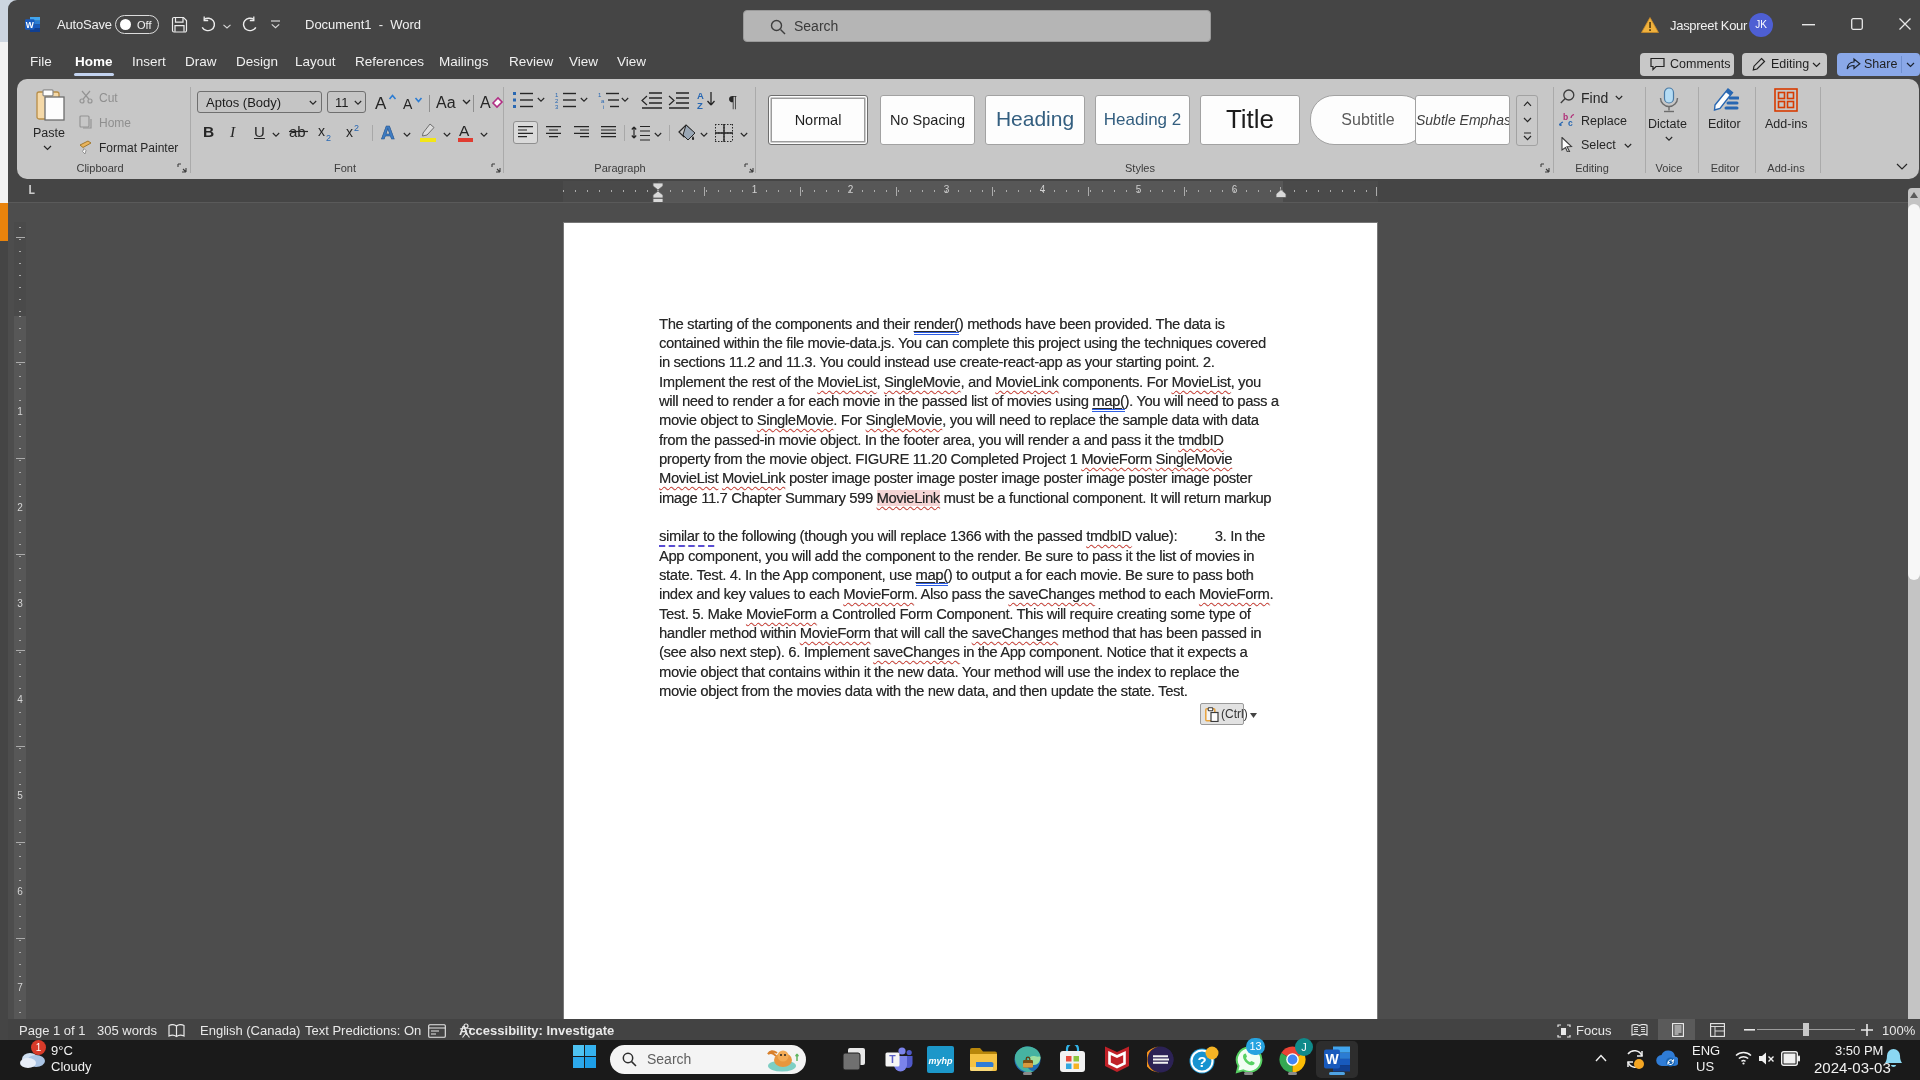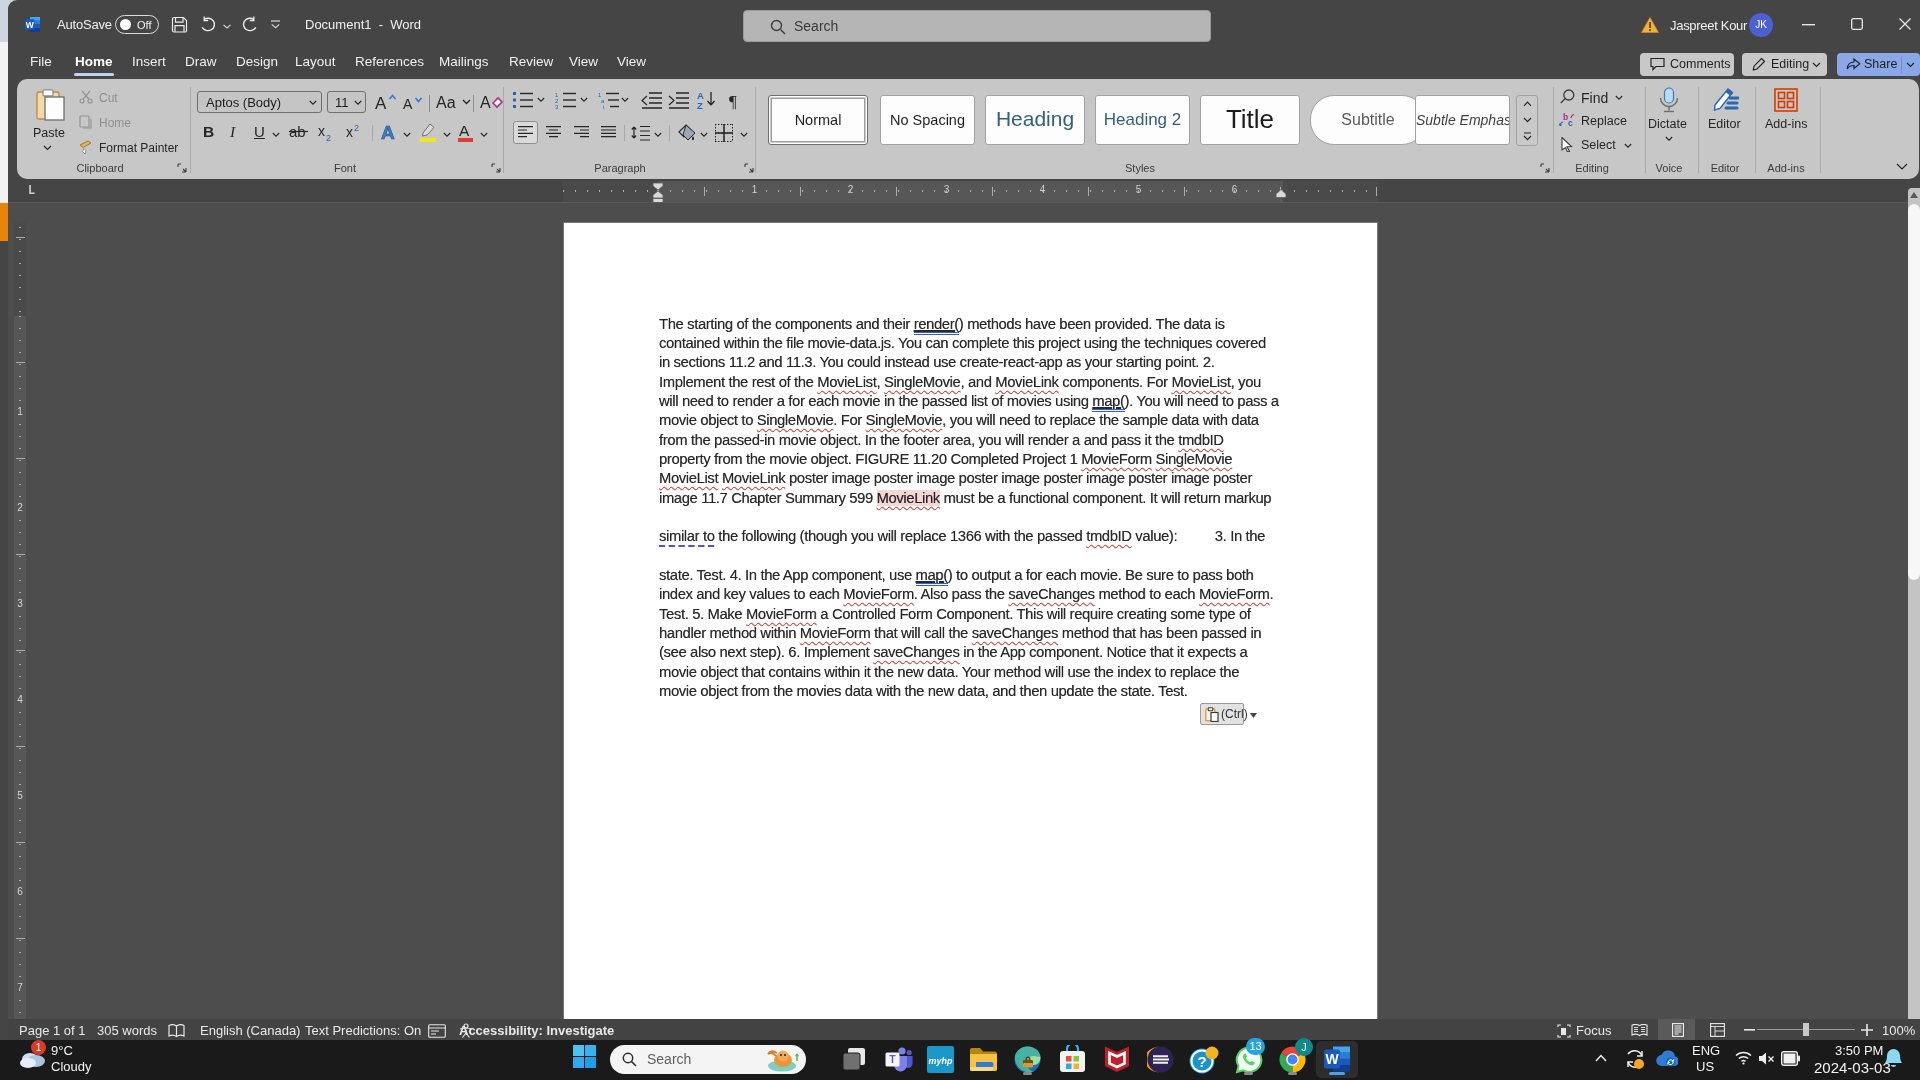--- a/index.html
+++ b/index.html
@@ -34,21 +34,21 @@
 #hruler { position:absolute; left:555px; top:181px; width:815px; height:21px; background:#4a4a4a; }
 #hruler .inner { position:absolute; left:95px; top:0; width:625px; height:21px; background:#575757; }
 .hnum { position:absolute; top:3px; width:13px; text-align:center; font-size:10px; color:#cfcfcf; }
 .vnum { position:absolute; left:0px; width:12px; text-align:center; font-size:10px; color:#d5d5d5; background:#575757; }
 
 #canvas { position:absolute; left:0; top:202px; width:1912px; height:817px; background:#4d4d4d; overflow:hidden; }
 #vruler { position:absolute; left:6px; top:20px; width:12px; height:797px; background:#4a4a4a; }
 #page { position:absolute; left:555px; top:20px; width:815px; height:797px; background:#ffffff; border:1px solid #777777; border-bottom:none; }
 .dline { position:absolute; left:95px; white-space:pre; font-size:14.7px; color:#282828; letter-spacing:-0.32px; text-shadow:0.3px 0 0 rgba(40,40,40,0.55); }
 .sq-red { text-decoration:underline wavy #e03c31 1px; text-underline-offset:3px; text-decoration-skip-ink:none; }
-.sq-blue { border-bottom:3px double #2d5de4;text-decoration:underline; }
+.sq-blue { border-bottom:3px double #2d5de4; }
 .u-solid { text-decoration:underline solid #2b2b2b 1px; text-underline-offset:2px; }
 .u-dot { text-decoration:underline dashed #584dd4 2px; text-underline-offset:4px; }
 #vscroll { position:absolute; left:1900px; top:188px; width:12px; height:831px; background:#c4c4c4; border-top-left-radius:4px; }
 #vthumb { position:absolute; left:0px; top:16px; width:12px; height:376px; background:#f7f7f7; border-radius:6px; }
 
 #statusbar { position:absolute; left:0; top:1019px; width:1912px; height:21px; background:#434343; }
 #statusbar .it { position:absolute; top:4px; font-size:13px; color:#e8e8e8; white-space:nowrap; }
 
 #taskbar { position:absolute; left:0; top:1040px; width:1920px; height:40px; background:#1a1a1a; }
 #taskbar .txt { position:absolute; color:#f2f2f2; font-size:12.5px; white-space:nowrap; }
@@ -490,20 +490,21 @@
         <div class="dline" style="top:112px;">contained within the file movie-data.js. You can complete this project using the techniques covered</div>
         <div class="dline" style="top:131.3px;">in sections 11.2 and 11.3. You could instead use create-react-app as your starting point. 2.</div>
         <div class="dline" style="top:150.6px;">Implement the rest of the <span class="sq-red">MovieList</span>, <span class="sq-red">SingleMovie</span>, and <span class="sq-red">MovieLink</span> components. For <span class="sq-red">MovieList</span>, you</div>
         <div class="dline" style="top:170px;">will need to render a for each movie in the passed list of movies using <span class="sq-blue"><span class="u-solid">map(</span></span>). You will need to pass a</div>
         <div class="dline" style="top:189.3px;">movie object to <span class="sq-red">SingleMovie</span>. For <span class="sq-red">SingleMovie</span>, you will need to replace the sample data with data</div>
         <div class="dline" style="top:208.6px;">from the passed-in movie object. In the footer area, you will render a and pass it the <span class="sq-red">tmdbID</span></div>
         <div class="dline" style="top:228px;">property from the movie object. FIGURE 11.20 Completed Project 1 <span class="sq-red">MovieForm</span> <span class="sq-red">SingleMovie</span></div>
         <div class="dline" style="top:247.3px;"><span class="sq-red">MovieList</span> <span class="sq-red">MovieLink</span> poster image poster image poster image poster image poster image poster</div>
         <div class="dline" style="top:266.6px;">image 11.7 Chapter Summary 599 <span class="sq-red" style="background:#f6d5d5;">MovieLink</span> must be a functional component. It will return markup</div>
         <div class="dline" style="top:305.3px;"><span class="u-dot">similar to</span> the following (though you will replace 1366 with the passed <span class="sq-red">tmdbID</span> value):&nbsp;&nbsp;&nbsp;&nbsp;&nbsp;&nbsp;&nbsp;&nbsp;&nbsp;&nbsp;3. In the</div>
+        <div class="dline" style="top:324.6px;">App component, you will add the component to the render. Be sure to pass it the list of movies in</div>
         <div class="dline" style="top:344px;">state. Test. 4. In the App component, use <span class="sq-blue"><span class="u-solid">map(</span></span>) to output a for each movie. Be sure to pass both</div>
         <div class="dline" style="top:363.3px;">index and key values to each <span class="sq-red">MovieForm</span>. Also pass the <span class="sq-red">saveChanges</span> method to each <span class="sq-red">MovieForm</span>.</div>
         <div class="dline" style="top:382.6px;">Test. 5. Make <span class="sq-red">MovieForm</span> a Controlled Form Component. This will require creating some type of</div>
         <div class="dline" style="top:402px;">handler method within <span class="sq-red">MovieForm</span> that will call the <span class="sq-red">saveChanges</span> method that has been passed in</div>
         <div class="dline" style="top:421.3px;">(see also next step). 6. Implement <span class="sq-red">saveChanges</span> in the App component. Notice that it expects a</div>
         <div class="dline" style="top:440.6px;">movie object that contains within it the new data. Your method will use the index to replace the</div>
         <div class="dline" style="top:460px;">movie object from the movies data with the new data, and then update the state. Test.</div>
         <div class="abs" style="left:636px; top:480px; width:44px; height:22px; background:#e2e2e2; border:1px solid #9a9a9a; border-radius:2px;">
           <svg class="abs" style="left:4px; top:3px;" width="14" height="15" viewBox="0 0 14 15">
             <rect x="0.8" y="1.8" width="9" height="12" rx="1" fill="#f5f5f5" stroke="#e8a33d" stroke-width="1.5"></rect>

